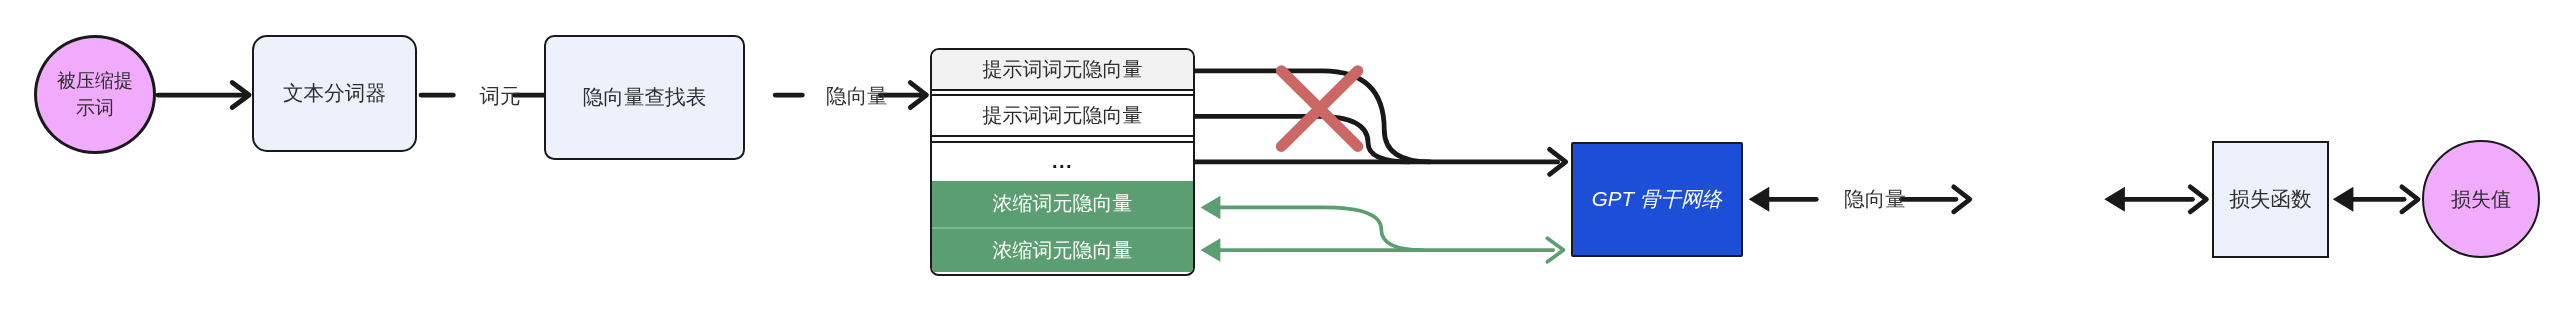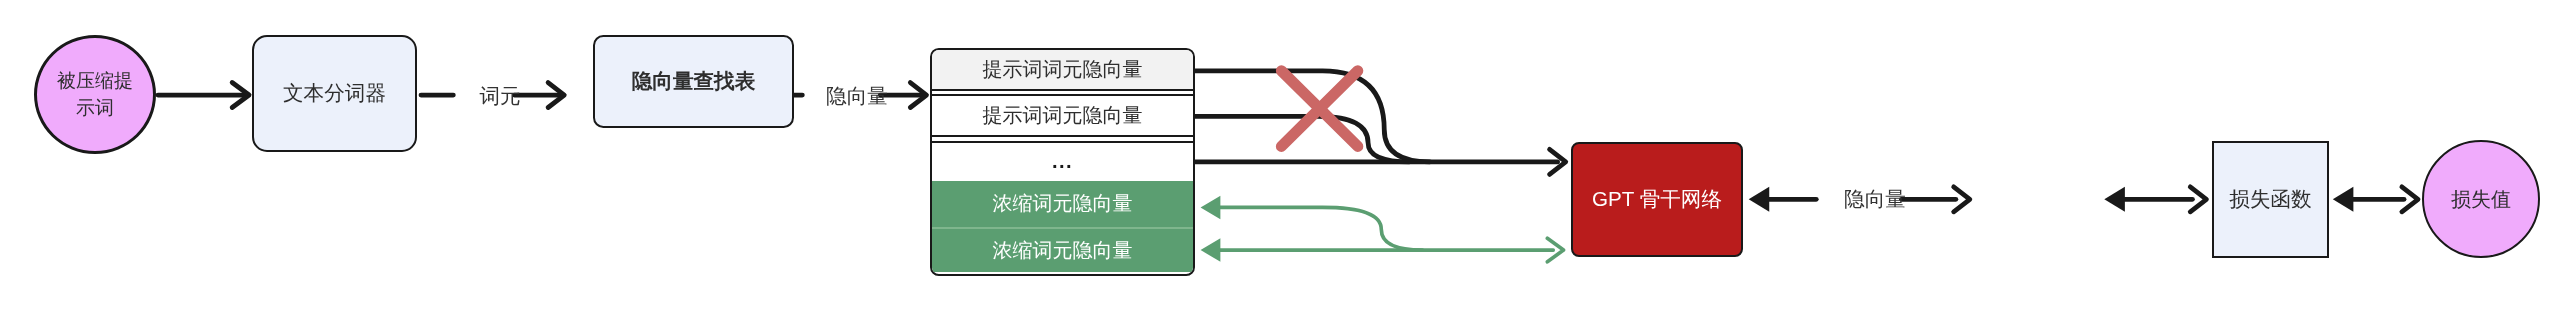--- a/index.html
+++ b/index.html
@@ -17,21 +17,21 @@
     box-sizing:border-box;
     border:2.9px solid #191919;
     background:#ECF1FB;
     color:#2E2E2E;
     font-size:20.6px;
     text-align:center;
     line-height:1.4;
   }
   .rounded{border-radius:10.3px;}
   .circle{border-radius:50%;background:#f0abfc;border-width:3.7px;}
-  .gpt{background:#b91c1c;color:#ffffff;border-radius:8px;}
+  .gpt{background:#1d4ed8;color:#ffffff;border-radius:2px;font-style:italic;}
   .edge-label{
     position:absolute;
     transform:translate(-50%,-50%);
     font-size:20.6px;color:#333333;white-space:nowrap;margin-left:16px;
   }
   
   .stack{
     position:absolute;left:930px;top:48px;width:265px;height:228px;
     box-sizing:border-box;border:2.9px solid #191919;border-radius:8.8px;
     overflow:hidden;background:#ffffff;
@@ -126,21 +126,21 @@
   <div class="node circle" style="left:34px;top:35px;width:122px;height:119px;font-size:19px;">
     <div class="inner">被压缩提示词</div>
   </div>
 
   <div class="node rounded" style="left:252px;top:35px;width:165px;height:117px;border-radius:15px;">
     <span>文本分词器</span>
   </div>
 
   <div class="edge-label" style="left:484px;top:96px;">词元</div>
 
-  <div class="node rounded" style="left:593px;top:35px;width:201px;height:93px;font-weight:bold;">
+  <div class="node rounded" style="left:544px;top:35px;width:201px;height:125px;">
     <span>隐向量查找表</span>
   </div>
 
   <div class="edge-label" style="left:841px;top:96px;">隐向量</div>
 
   <div class="stack">
     <div class="row header">提示词词元隐向量</div>
     <div class="sep-double"></div>
     <div class="row prompt2">提示词词元隐向量</div>
     <div class="sep-double"></div>

